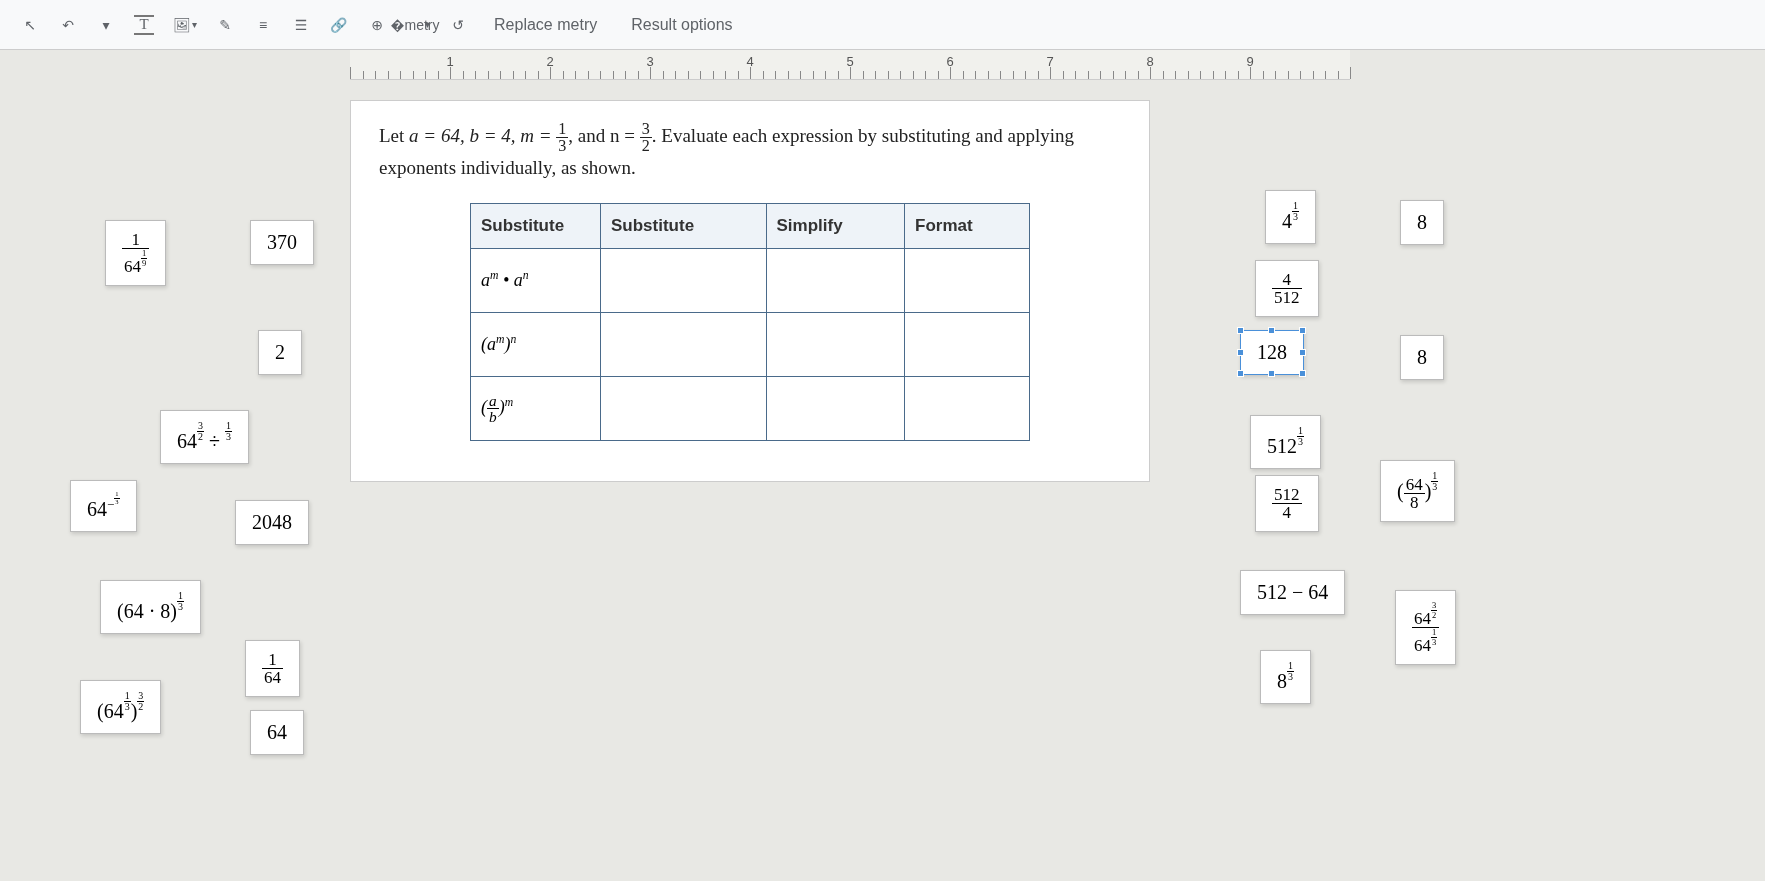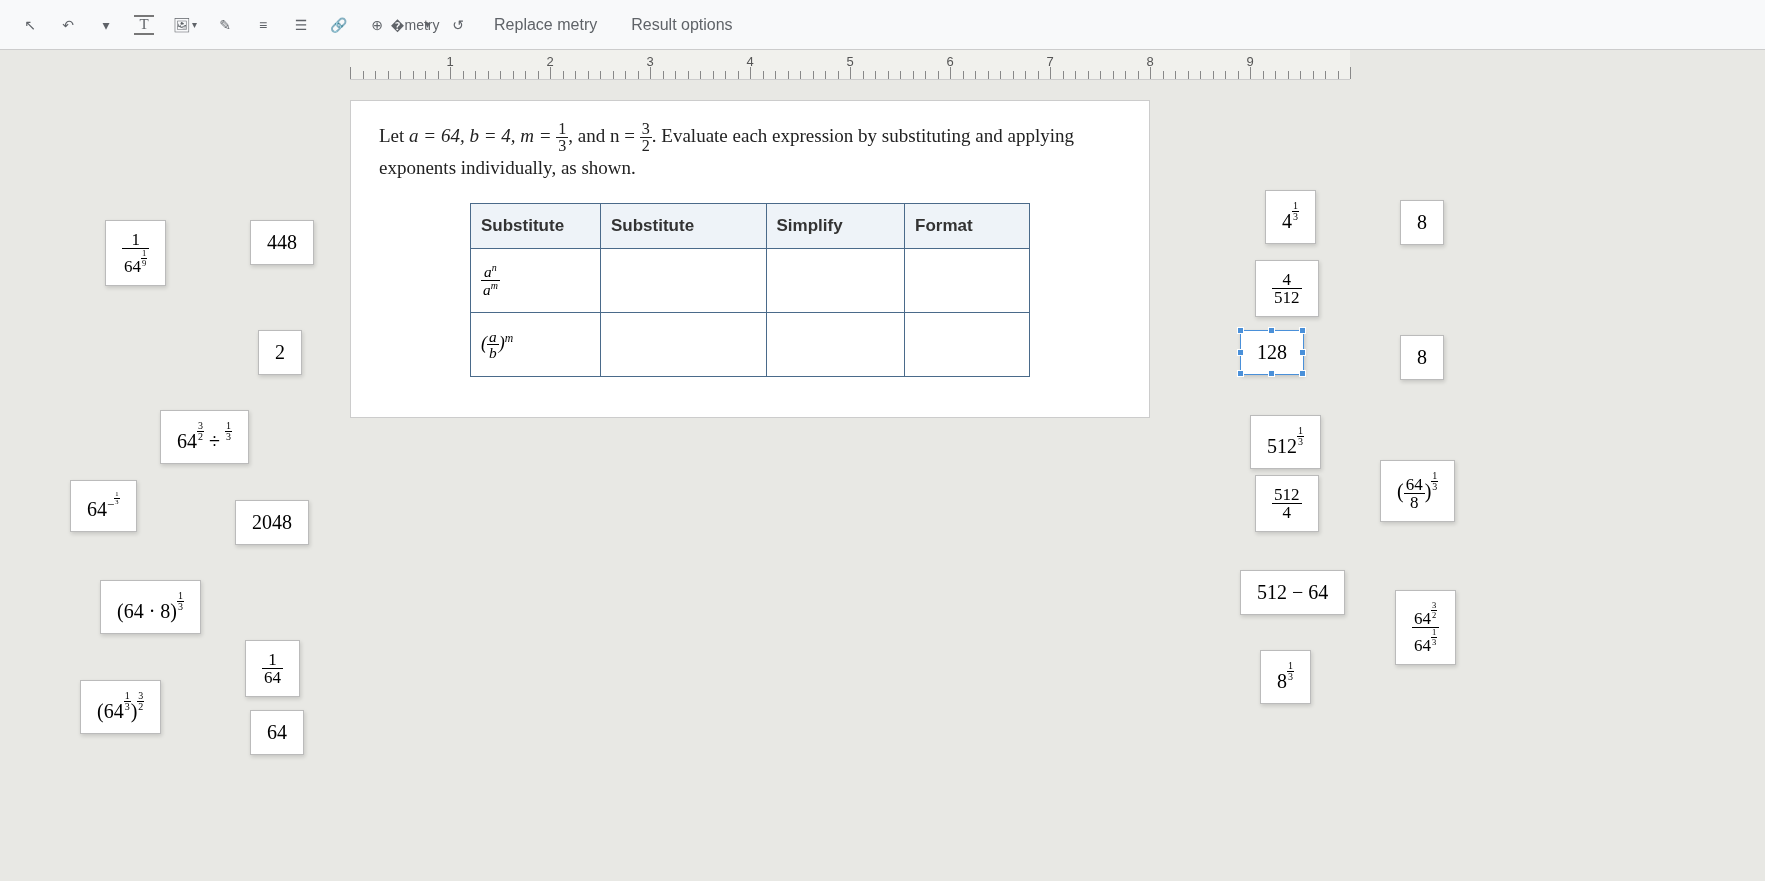--- a/index.html
+++ b/index.html
@@ -285,37 +285,43 @@
       <thead>
           <tr id="thead-row">
             <th>Substitute</th>
             <th>Substitute</th>
             <th>Simplify</th>
             <th>Format</th>
           </tr>
         </thead>
       <tbody id="tbody">
           <tr>
-            <td class="expr"><span class="frac"><span class="n">a<sup>n</sup></span><span class="d">a<sup>m</sup></span></span></td>
+            <td class="expr">a<sup>m</sup> • a<sup>n</sup></td>
+            <td></td>
+            <td></td>
+            <td></td>
+          </tr>
+          <tr>
+            <td class="expr">(a<sup>m</sup>)<sup>n</sup></td>
             <td></td>
             <td></td>
             <td></td>
           </tr>
           <tr>
             <td class="expr">(<span class="frac"><span class="n">a</span><span class="d">b</span></span>)<sup>m</sup></td>
             <td></td>
             <td></td>
             <td></td>
           </tr>
         </tbody>
     </table>
   </div>
   <div id="tiles-layer">
       <div class="tile" style="left: 105px; top: 140px;"><span class="frac"><span class="n">1</span><span class="d">64<span class="sup-frac"><span class="n">1</span><span class="d">9</span></span></span></span></div>
-      <div class="tile" style="left: 250px; top: 140px;">448</div>
+      <div class="tile" style="left: 250px; top: 140px;">370</div>
       <div class="tile" style="left: 258px; top: 250px;">2</div>
       <div class="tile" style="left: 160px; top: 330px;">64<span class="sup-frac"><span class="n">3</span><span class="d">2</span></span> <span style="font-style:normal">÷</span> <span class="sup-frac"><span class="n">1</span><span class="d">3</span></span></div>
       <div class="tile" style="left: 70px; top: 400px;">64<sup>−<span class="sup-frac"><span class="n">1</span><span class="d">3</span></span></sup></div>
       <div class="tile" style="left: 235px; top: 420px;">2048</div>
       <div class="tile" style="left: 100px; top: 500px;">(64 · 8)<span class="sup-frac"><span class="n">1</span><span class="d">3</span></span></div>
       <div class="tile" style="left: 245px; top: 560px;"><span class="frac"><span class="n">1</span><span class="d">64</span></span></div>
       <div class="tile" style="left: 80px; top: 600px;">(64<span class="sup-frac"><span class="n">1</span><span class="d">3</span></span>)<span class="sup-frac"><span class="n">3</span><span class="d">2</span></span></div>
       <div class="tile" style="left: 250px; top: 630px;">64</div>
       <div class="tile" style="left: 1265px; top: 110px;">4<span class="sup-frac"><span class="n">1</span><span class="d">3</span></span></div>
       <div class="tile" style="left: 1400px; top: 120px;">8</div>

